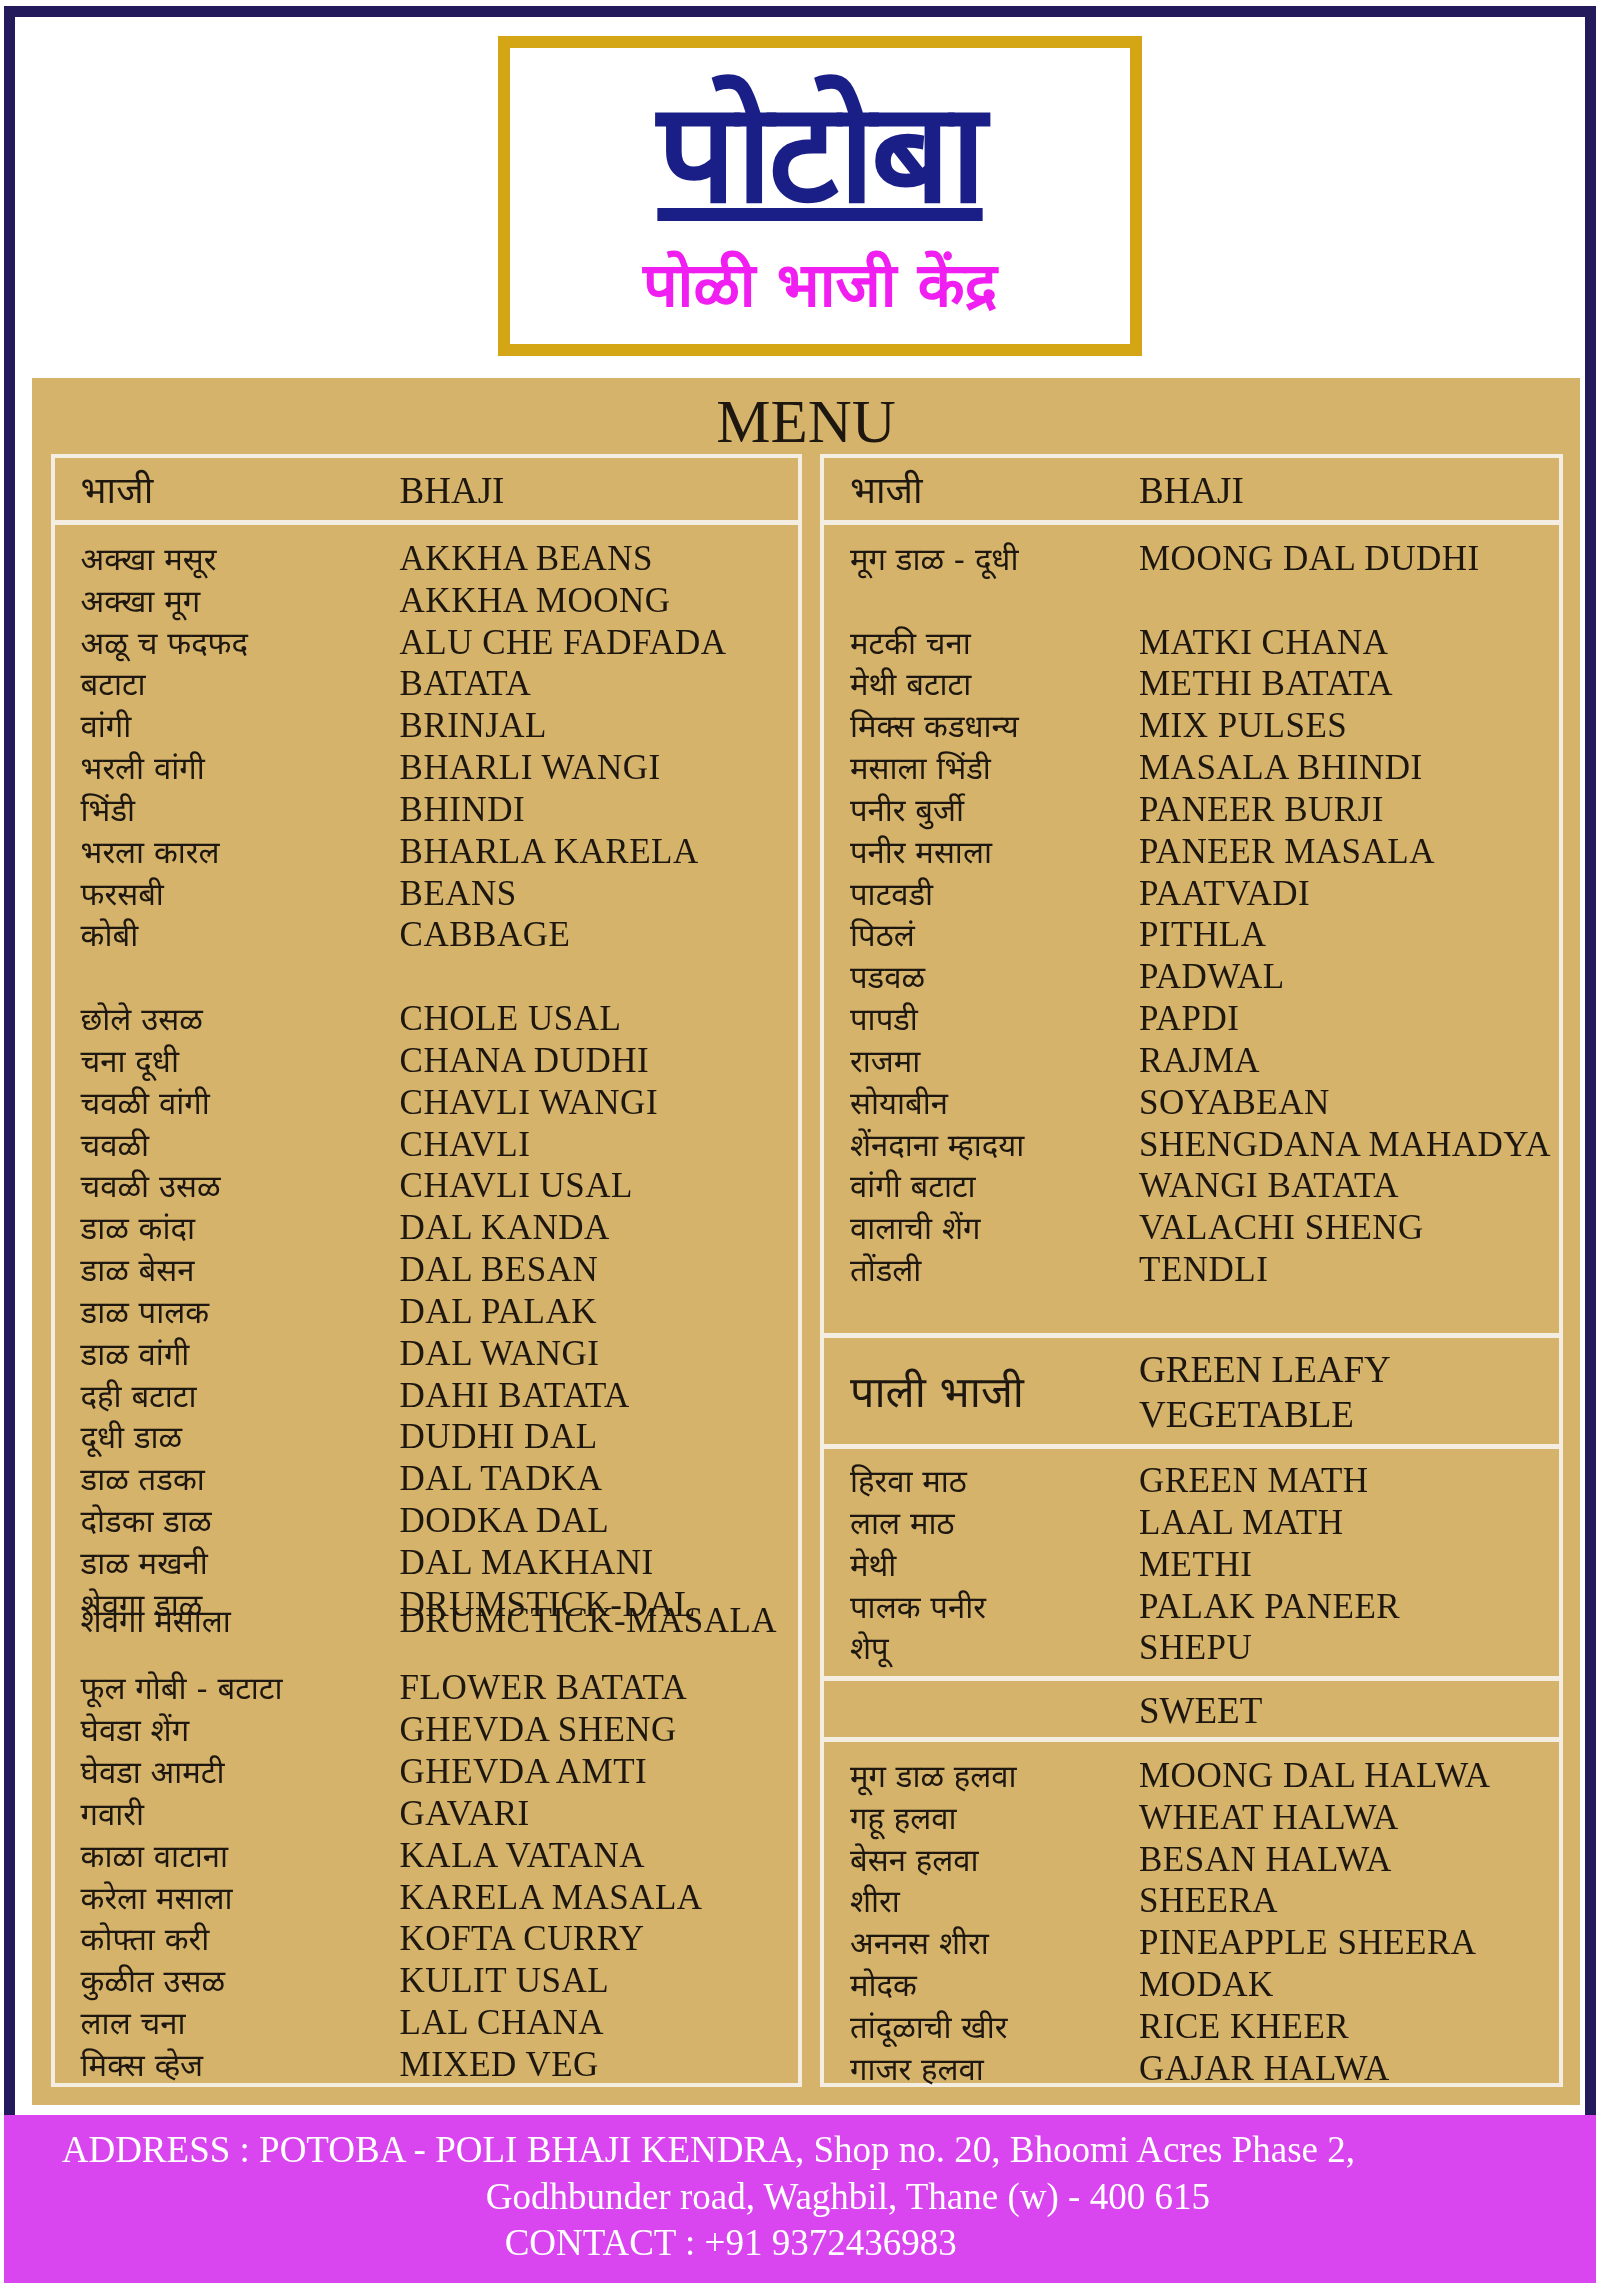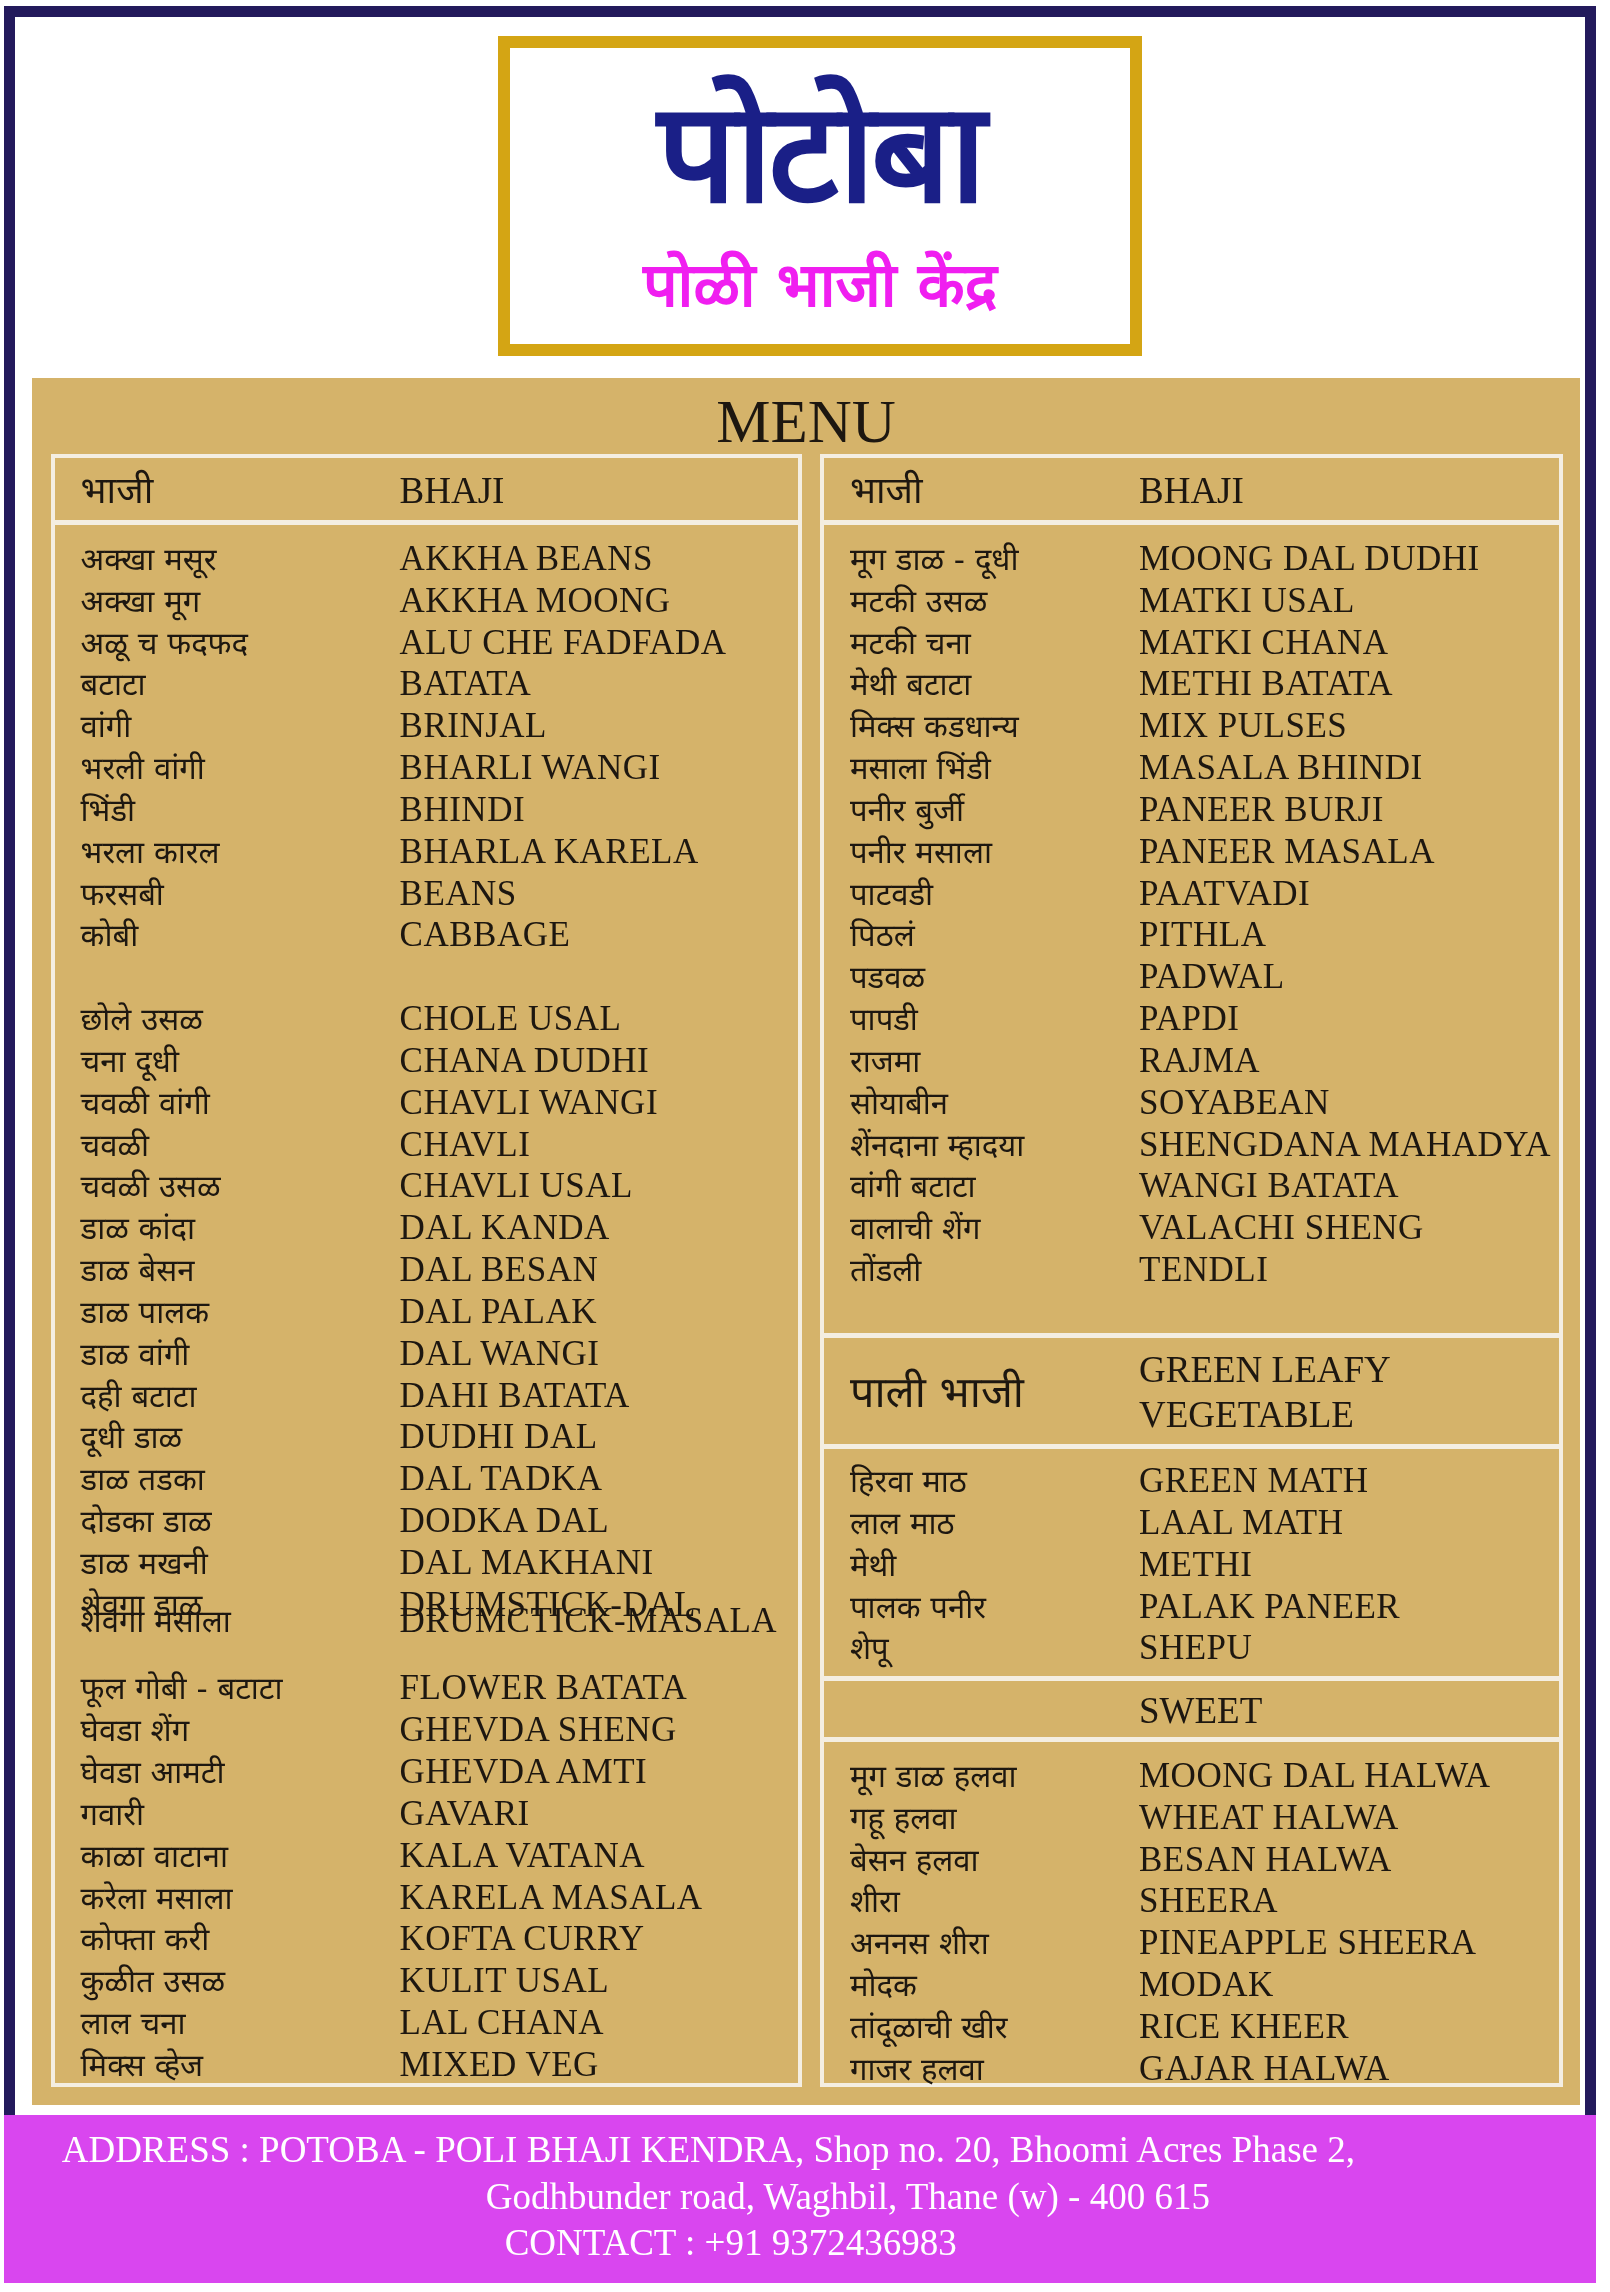--- a/index.html
+++ b/index.html
@@ -1,19 +1,19 @@
 <!DOCTYPE html>
 <html style="font-size:15px"><head>
 <meta charset="utf-8">
 <style>
   html, body { margin:0; padding:0; }
   body { width:1610px; height:2292px; background:#ffffff; position:relative; overflow:hidden; }
   .frame { position:absolute; left:3.7px; top:5.6px; width:1592px; height:2277px; border:11px solid #231a5c; background:#ffffff; box-sizing:border-box; }
   .logo-box { position:absolute; left:498px; top:36px; width:644px; height:320px; border:12px solid #d4a514; box-sizing:border-box; background:#fff; text-align:center; }
-  .logo-title { position:absolute; left:0; right:0; top:26px; font-family:"DejaVu Sans", sans-serif; font-weight:bold; font-size:139px; line-height:158px; color:#1a1f87; letter-spacing:-3.7px; }
+  .logo-title { position:absolute; left:0; right:0; top:26px; font-family:"DejaVu Sans", sans-serif; font-weight:bold; font-size:139px; line-height:158px; color:#1a1f87; letter-spacing:-3.7px;text-decoration:underline; }
   .logo-sub { position:absolute; left:0; right:0; top:195px; font-family:"DejaVu Sans", sans-serif; font-weight:bold; font-size:61px; line-height:83px; color:#f01ef0; }
   .panel { position:absolute; left:32px; top:378px; width:1548px; height:1727px; background:#d5b36a; }
   .menu-title { position:absolute; left:0; right:0; top:7.4px; text-align:center; font-family:"Liberation Serif", serif; font-size:61px; line-height:74px; color:#1d1710; }
   .tbl { position:absolute; top:76px; height:1633px; border:4.6px solid #f4eee2; box-sizing:border-box; }
   .tbl.left { left:18.6px; width:751px; }
   .tbl.right { left:788px; width:743px; }
   .sec-head { position:relative; border-bottom:5.6px solid #f4eee2; box-sizing:border-box; }
   .sec-head .mr { position:absolute; left:26px; font-family:"DejaVu Sans", sans-serif; color:#1d1710; }
   .sec-head .en { position:absolute; font-family:"Liberation Serif", serif; color:#1d1710; }
   .rows { position:relative; border-bottom:5.6px solid #f4eee2; box-sizing:border-box; }
@@ -196,24 +196,20 @@
   <div class="tbl right">
     <div class="sec-head" style="height:67px;">
       <span class="mr" style="top:7.4px;font-size:37px;line-height:52px;">भाजी</span>
       <span class="en" style="top:7.4px;font-size:37px;line-height:52px;">BHAJI</span>
     </div>
     <div class="rows" id="right-rows" style="height:813px;">
         <div class="row" style="top: 13px;">
           <span class="mr">मूग डाळ - दूधी</span>
           <span class="en">MOONG DAL DUDHI</span>
         </div>
-        <div class="row" style="top: 55px;">
-          <span class="mr">मटकी उसळ</span>
-          <span class="en">MATKI USAL</span>
-        </div>
         <div class="row" style="top: 97px;">
           <span class="mr">मटकी चना</span>
           <span class="en">MATKI CHANA</span>
         </div>
         <div class="row" style="top: 138px;">
           <span class="mr">मेथी बटाटा</span>
           <span class="en">METHI BATATA</span>
         </div>
         <div class="row" style="top: 180px;">
           <span class="mr">मिक्स कडधान्य</span>

